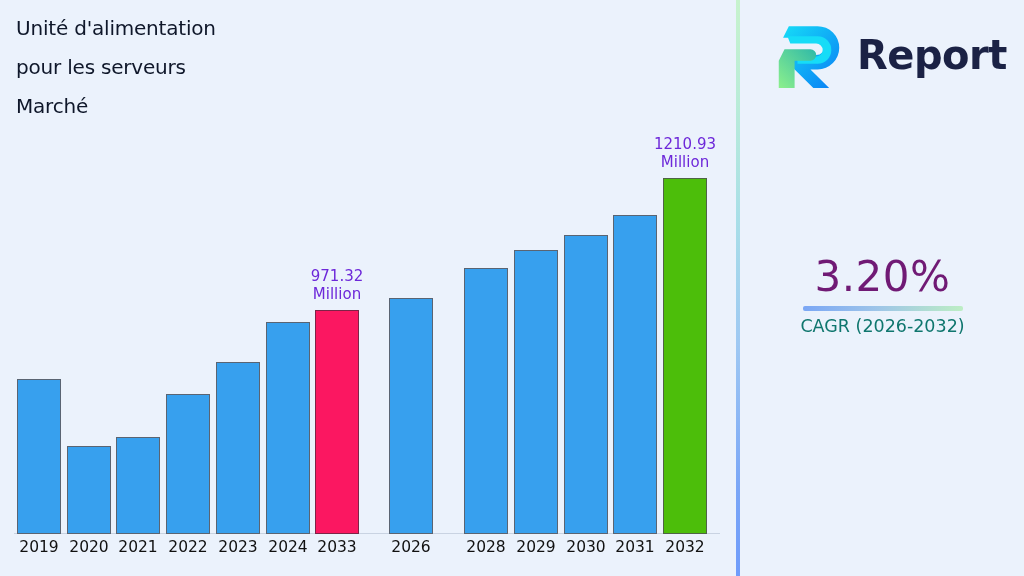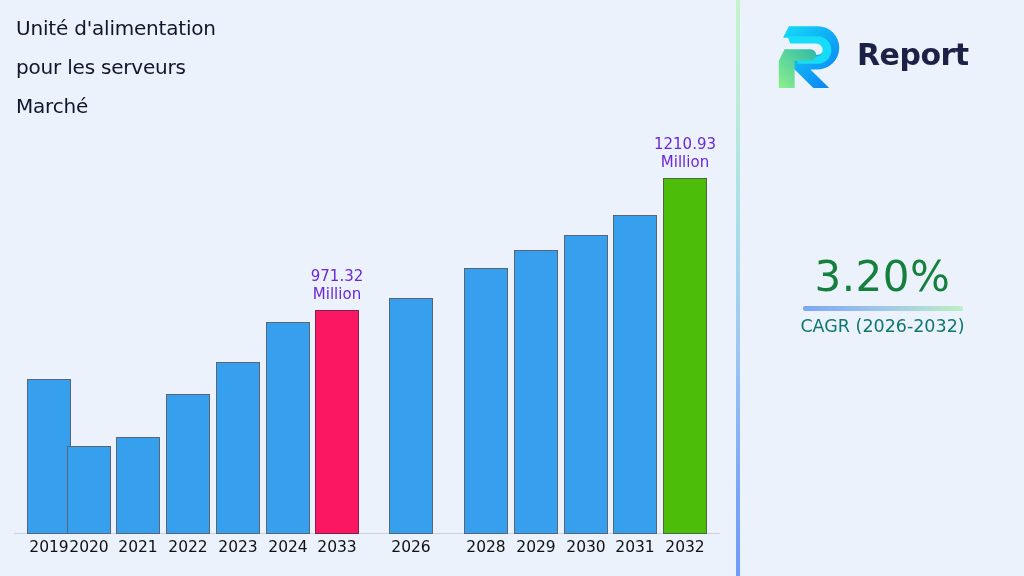--- a/index.html
+++ b/index.html
@@ -133,38 +133,38 @@
 
   #logo-mark {
     width: 72px;
     height: 72px;
     flex: 0 0 72px;
   }
 
   #logo-text {
     font-family: "DejaVu Sans", sans-serif;
     font-weight: bold;
-    font-size: 30px;
+    font-size: 40px;
     line-height: 32px;
     color: #1b2245;
     letter-spacing: -0.5px;
   }
 
   #cagr-block {
     position: absolute;
     left: 0;
     top: 252px;
     width: 283px;
     text-align: center;
   }
 
   #cagr-value {
     font-size: 42px;
     line-height: 50px;
-    color: #15803d;
+    color: #701a75;
     font-weight: 400;
     letter-spacing: 0.5px;
   }
 
   #cagr-divider {
     margin: 4px auto 3px auto;
     width: 160px;
     height: 5px;
     border-radius: 2px;
     background: linear-gradient(to right, #7ba7f5 0%, #9dc4e9 45%, #bdeec4 100%);
@@ -183,21 +183,21 @@
 
   <div id="left-panel">
 
     <div id="chart-title">Unité d'alimentation
 pour les serveurs
 Marché</div>
 
     <div id="plot">
       <div id="axis-line"></div>
 
-    <div class="bar-group" style="left: 27px;">
+    <div class="bar-group" style="left: 17px;">
           <div class="bar blue" style="top: 379px; height: 155px;"></div>
           <div class="tick-label">2019</div>
         </div>
         <div class="bar-group" style="left: 67px;">
           <div class="bar blue" style="top: 446px; height: 88px;"></div>
           <div class="tick-label">2020</div>
         </div>
         <div class="bar-group" style="left: 116px;">
           <div class="bar blue" style="top: 437px; height: 97px;"></div>
           <div class="tick-label">2021</div>

